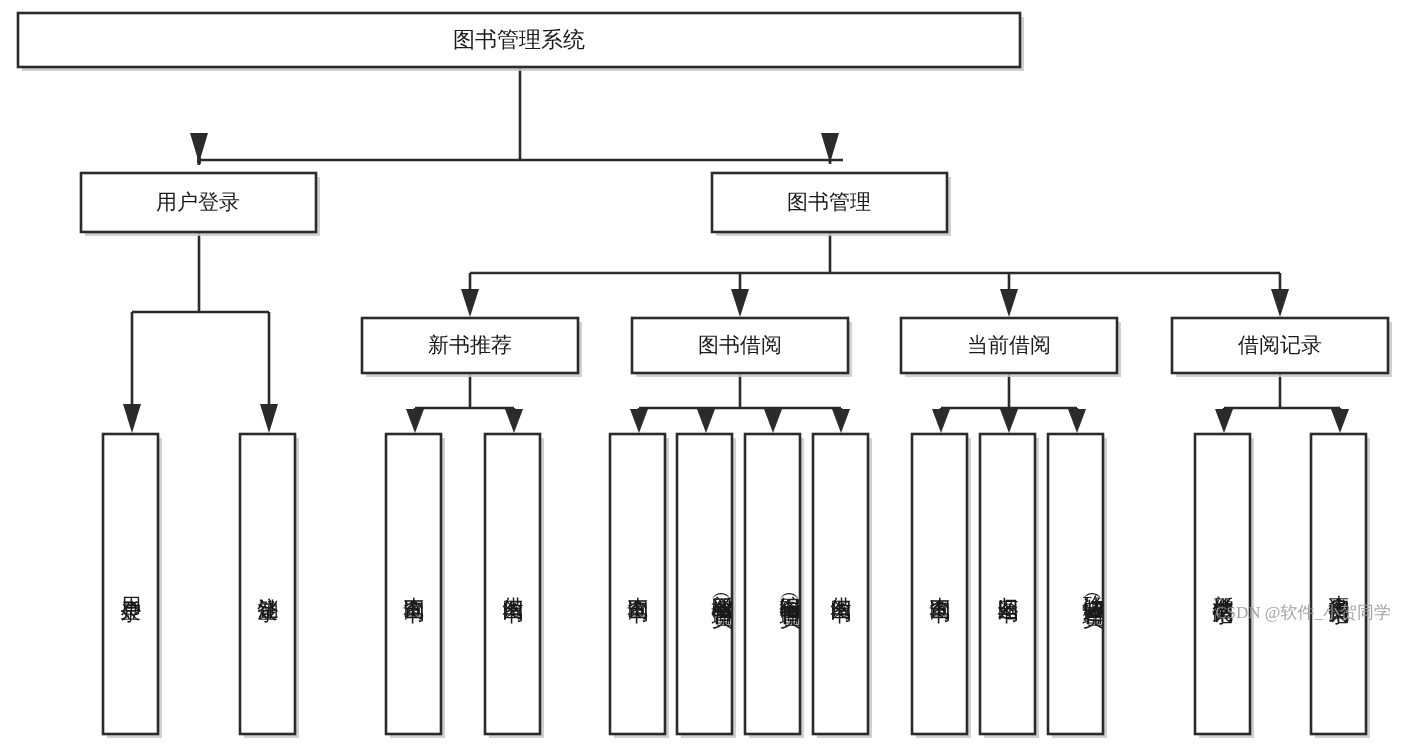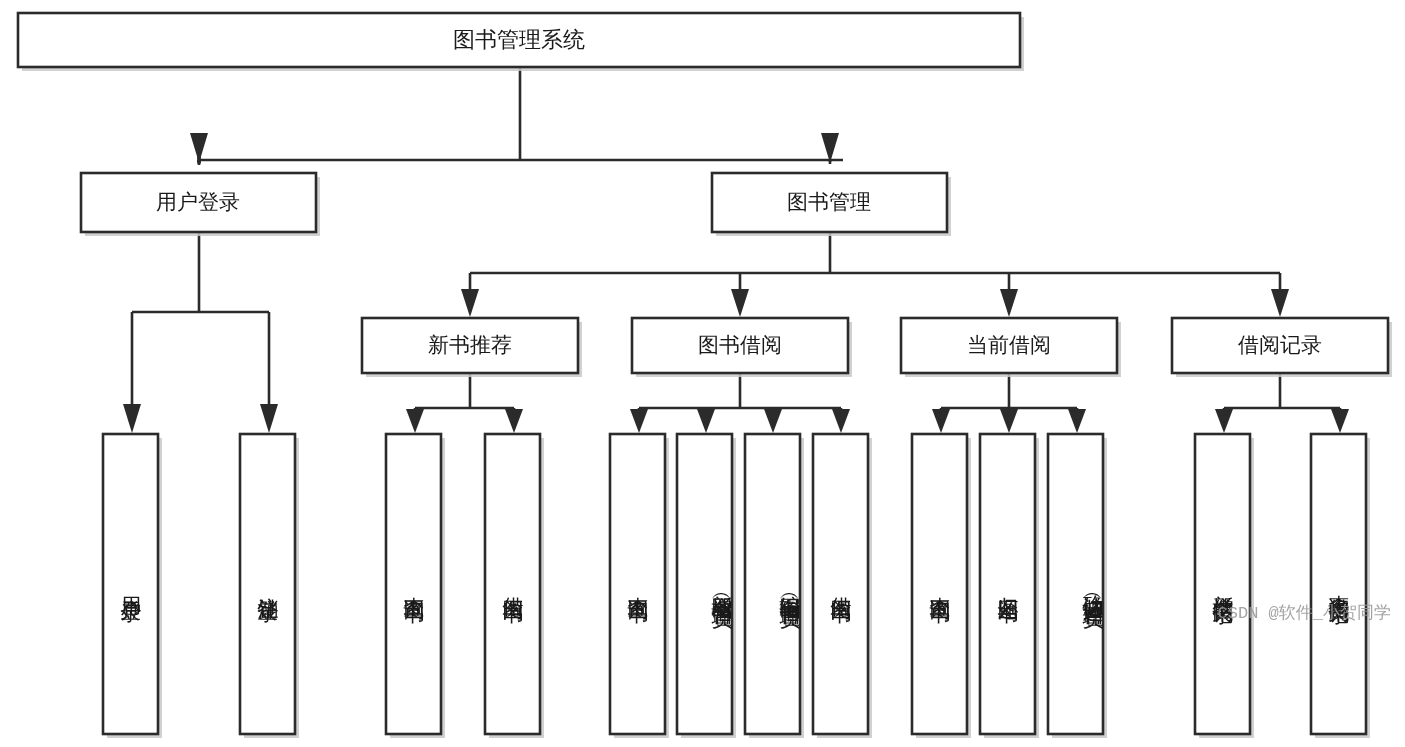--- a/index.html
+++ b/index.html
@@ -70,21 +70,21 @@
     letter-spacing: 2px;
     white-space: nowrap;
     text-align: center;
     pointer-events: none;
     user-select: none;
   }
   .watermark {
     position: absolute;
     right: 14px;
     bottom: 4px;
-    font-family: Liberation Mono, monospace;
+    font-family: Liberation Serif, serif;
     font-size: 17px;
     color: #9a9a9a;
     opacity: 0.9;
     white-space: nowrap;
     user-select: none;
   }
 </style>
 </head>
 <body>
 

